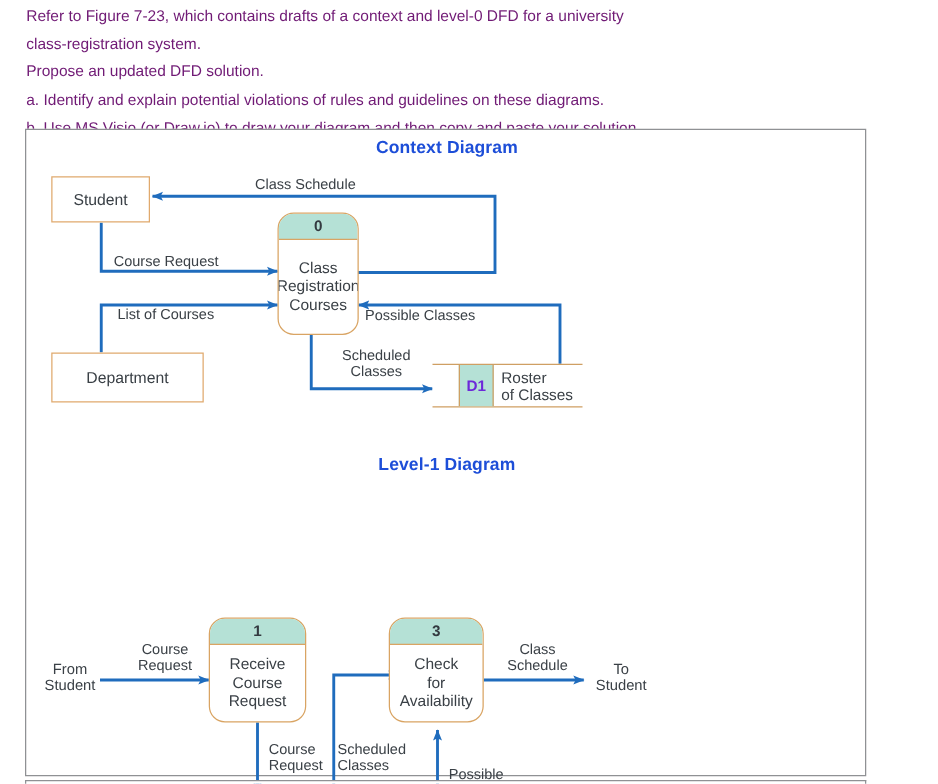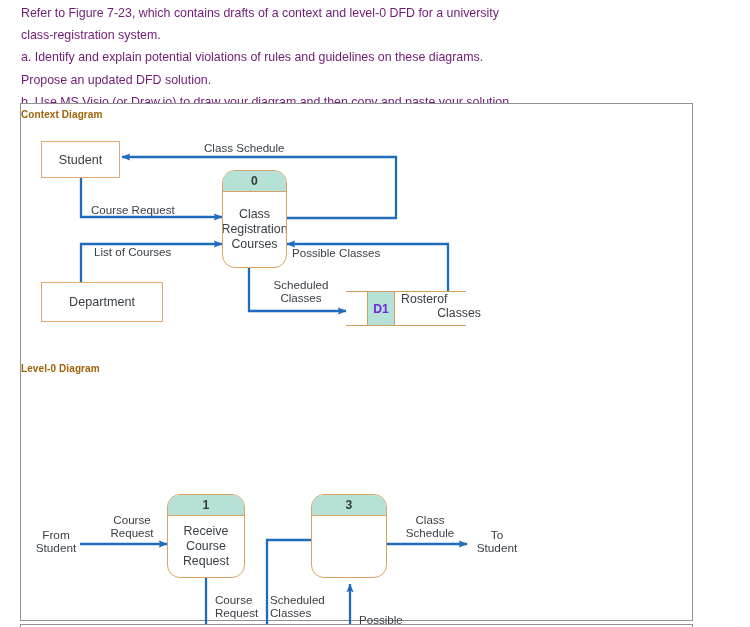--- a/index.html
+++ b/index.html
@@ -48,24 +48,24 @@
 
   .diagram{
     position:absolute;
     left:0; top:0;
     width:673px;
   }
 
   .diagram-title{
     position:absolute;
     width:100%;
-    text-align:left;
-    font-size:10px;
+    text-align:center;
+    font-size:14px;
     font-weight:bold;
-    color:#a16207;
+    color:#1d4ed8;
     letter-spacing:.1px;
   }
 
   
   svg.canvas{
     position:absolute;
     left:0; top:0;
     overflow:visible;
   }
 
@@ -135,21 +135,21 @@
     align-items:center;
     justify-content:center;
     font-size:12.2px;
     font-weight:bold;
     color:#6d28d9;
     margin-left:21px;
   }
   .store .sname{
     flex:1 1 auto;
     display:flex;
-    flex-direction:row;
+    flex-direction:column;
     justify-content:center;
     font-size:12.3px;
     line-height:14px;
     color:#3a4046;
     padding-left:6px;
   }
 
   
   .flow-label{
     position:absolute;
@@ -169,22 +169,22 @@
     text-align:center;
     white-space:nowrap;
   }
 </style>
 </head>
 <body>
 
 <div id="question-text">
   <p>Refer to Figure 7-23, which contains drafts of a context and level-0 DFD for a university</p>
   <p>class-registration system.</p>
+  <p>Propose an updated DFD solution.</p>
   <p>a. Identify and explain potential violations of rules and guidelines on these diagrams.</p>
-  <p>Propose an updated DFD solution.</p>
   <p>b. Use MS Visio (or Draw.io) to draw your diagram and then copy and paste your solution</p>
   <p>(20 points)</p>
 </div>
 
 <div id="figure-frame">
 
   <div class="diagram">
 
     <div class="diagram-title" style="top:5px;">Context Diagram</div>
 
@@ -251,21 +251,21 @@
 
     <div class="flow-label ctr" style="left:238px; top:174px; width:84px;">
       <div>Scheduled</div>
       <div>Classes</div>
     </div>
 
   </div>
 
   <div class="diagram" style="top:254px;">
 
-    <div class="diagram-title" style="top:5px;">Level-0 Diagram</div>
+    <div class="diagram-title" style="top:5px;">Level-1 Diagram</div>
 
     <svg class="canvas" width="673" height="264">
       <defs>
         <marker id="ah2" markerWidth="9" markerHeight="8" refX="8.4" refY="4" orient="auto" markerUnits="userSpaceOnUse">
           <path d="M0,0.4 L9,4 L0,7.6 L1.9,4 Z" fill="#1f6cbd"></path>
         </marker>
       </defs>
       <g stroke="#1f6cbd" stroke-width="2.3" fill="none" marker-end="url(#ah2)">
 
         <path d="M 59,186 L 146,186"></path>
@@ -286,20 +286,25 @@
       <div class="phead">1</div>
       <div class="pbody">
         <span>Receive</span>
         <span>Course</span>
         <span>Request</span>
       </div>
     </div>
 
     <div class="process" style="left:290px; top:136px; width:76px; height:84px;">
       <div class="phead">3</div>
+      <div class="pbody">
+        <span>Check</span>
+        <span>for</span>
+        <span>Availability</span>
+      </div>
     </div>
 
     <div class="endpoint" style="left:6px; top:171px; width:58px;">
       <div>From</div>
       <div>Student</div>
     </div>
 
     <div class="endpoint" style="left:446px; top:171px; width:60px;">
       <div>To</div>
       <div>Student</div>

